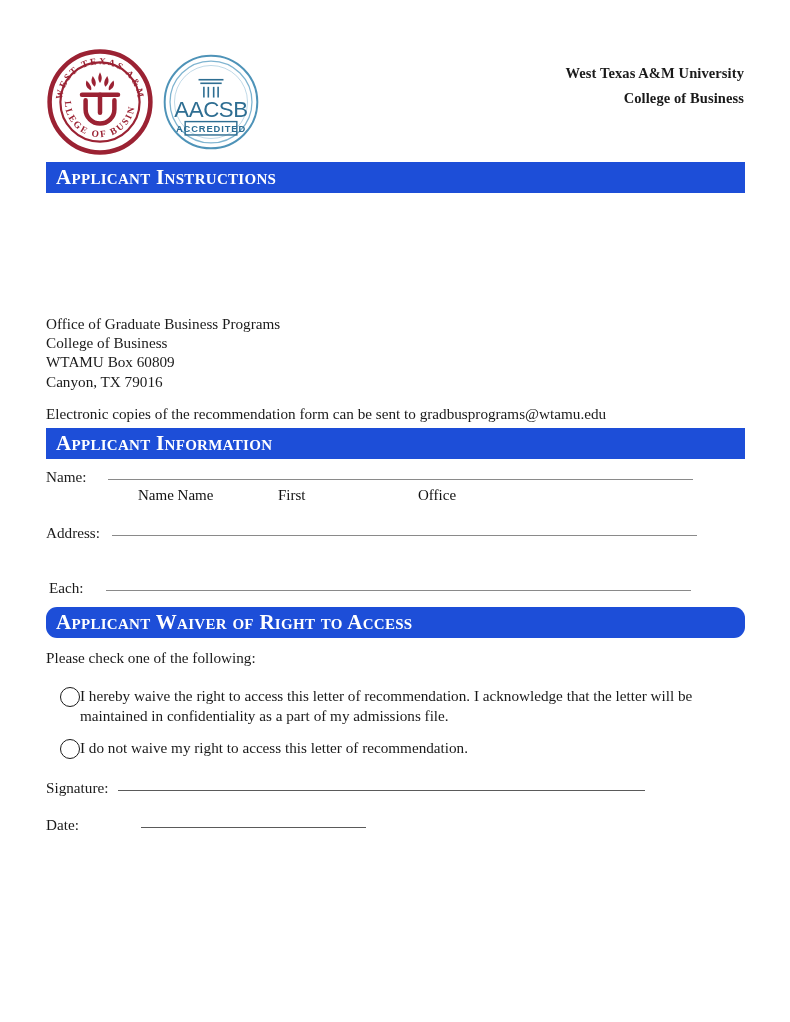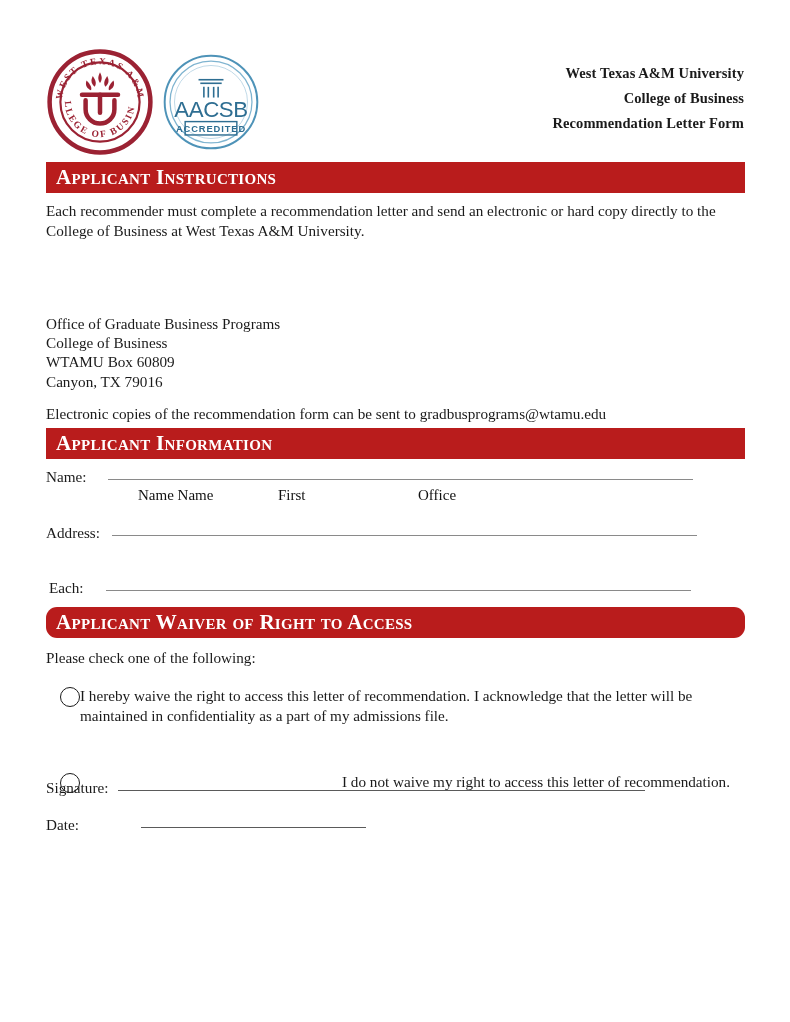--- a/index.html
+++ b/index.html
@@ -51,21 +51,21 @@
     line-height: 25px;
     letter-spacing: .1px;
   }
 
   
   .section-bar {
     position: absolute;
     left: 46px;
     width: 699px;
     height: 31px;
-    background: #b91c1c;
+    background: #1d4ed8;
     color: #ffffff;
     box-sizing: border-box;
     display: flex;
     align-items: center;
     padding-left: 10px;
     overflow: hidden;
   }
   .section-bar .sc {
     font-variant: small-caps;
     font-weight: bold;
@@ -205,31 +205,27 @@
         <text x="55" y="72" text-anchor="middle" font-family="'Liberation Sans', sans-serif" font-size="25" fill="#2E6E92" letter-spacing="-0.5">AACSB</text>
         <rect x="26" y="77" width="58" height="15" fill="none" stroke="#2E6E92" stroke-width="1.6"></rect>
         <text x="55" y="88.5" text-anchor="middle" font-family="'Liberation Sans', sans-serif" font-size="10.5" font-weight="bold" fill="#2E6E92" letter-spacing="1">ACCREDITED</text>
       </svg>
 
     </div>
 
     <div class="header-titles">
       <div>West Texas A&amp;M University</div>
       <div>College of Business</div>
-      <div>Recommendation Letter Form</div>
     </div>
   </div>
 
   <div class="section-bar" style="top:162px;">
     <span class="sc">Applicant Instructions</span>
   </div>
 
-  <div class="body-text" style="top:201px; width:690px;">
-    <p class="para">Each recommender must complete a recommendation letter and send an electronic or hard copy directly to the College of Business at West Texas A&amp;M University.</p>
-  </div>
 
 
   <div class="addr-block" style="top:314px;">
     <div>Office of Graduate Business Programs</div>
     <div>College of Business</div>
     <div>WTAMU Box 60809</div>
     <div>Canyon, TX 79016</div>
   </div>
 
   <div class="email-line" style="top:404px;">Electronic copies of the recommendation form can be sent to gradbusprograms@wtamu.edu</div>
@@ -263,21 +259,21 @@
     <span class="sc">Applicant Waiver of Right to Access</span>
   </div>
 
   <div class="check-instruction" style="top:649px;">Please check one of the following:</div>
 
   <div class="option" style="top:686px; left:60px; width:670px;">
     <span class="radio"></span>
     <span class="option-text">I hereby waive the right to access this letter of recommendation. I acknowledge that the letter will be maintained in confidentiality as a part of my admissions file.</span>
   </div>
 
-  <div class="option" style="top:772px; left:60px; width:670px;justify-content:space-between;">
+  <div class="option" style="top:738px; left:60px; width:670px;">
     <span class="radio"></span>
     <span class="option-text">I do not waive my right to access this letter of recommendation.</span>
   </div>
 
   <div class="field" style="top:779px; left:46px;">
     <span class="field-label">Signature:</span>
     <span class="rule dark" style="width:527px; margin-left:10px;"></span>
   </div>
 
   <div class="field" style="top:816px; left:46px;">

